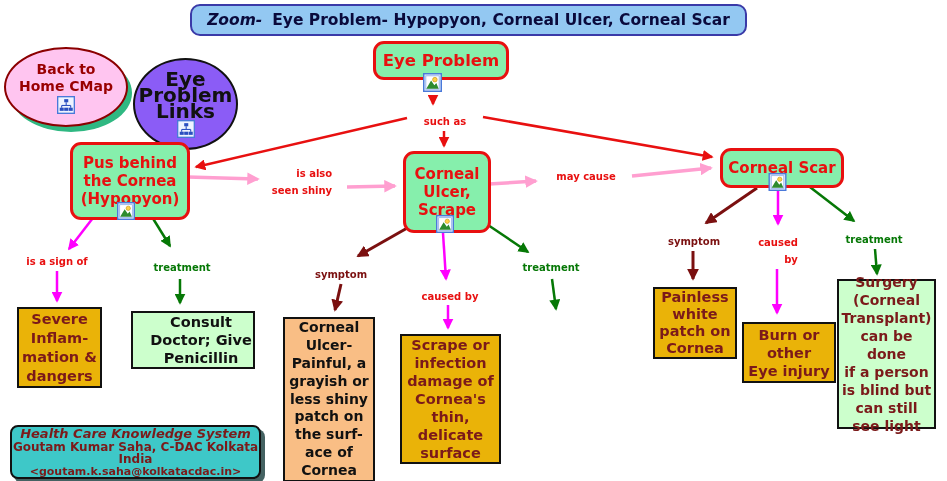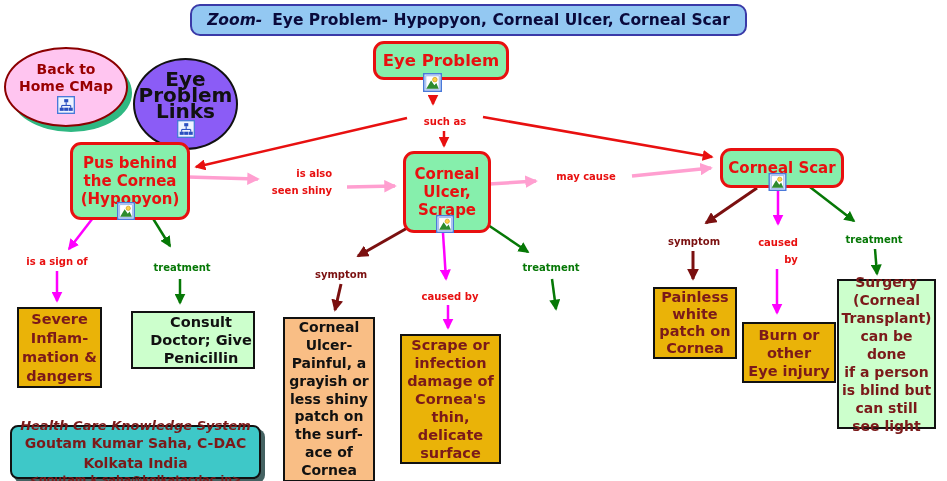--- a/index.html
+++ b/index.html
@@ -32,21 +32,21 @@
   .phrase{position:absolute;transform:translate(-50%,-50%);font-weight:bold;
           font-size:10px;line-height:17px;text-align:right;white-space:pre-line;}
   .ph-red{color:#e81010;} .ph-green{color:#067806;} .ph-darkred{color:#7b1010;}
   .icon{position:absolute;width:19px;height:19px;}
   .ellipse .icon{position:static;width:18px;height:18px;margin-top:1px;}
   .credit{position:absolute;left:10px;top:425px;width:247px;height:50px;background:#3ec8c8;
           border:2px solid #111;border-radius:8px;box-shadow:4px 4px 0 rgba(35,70,70,.85);
           display:flex;flex-direction:column;align-items:center;justify-content:center;
           color:#7b1a1a;text-align:center;}
   .credit .l1{font-weight:bold;font-style:italic;font-size:13px;line-height:15px;}
-  .credit .l2{font-weight:bold;font-size:14px;line-height:20px;}
+  .credit .l2{font-weight:bold;font-size:12px;line-height:12px;}
   .credit .l3{font-weight:bold;font-size:11px;line-height:13px;}
 </style>
 </head>
 <body>
 
 <div id="canvas">
 
   <svg width="0" height="0" style="position:absolute" aria-hidden="true">
     <defs>
       <symbol id="img-icon" viewBox="0 0 20 20">

